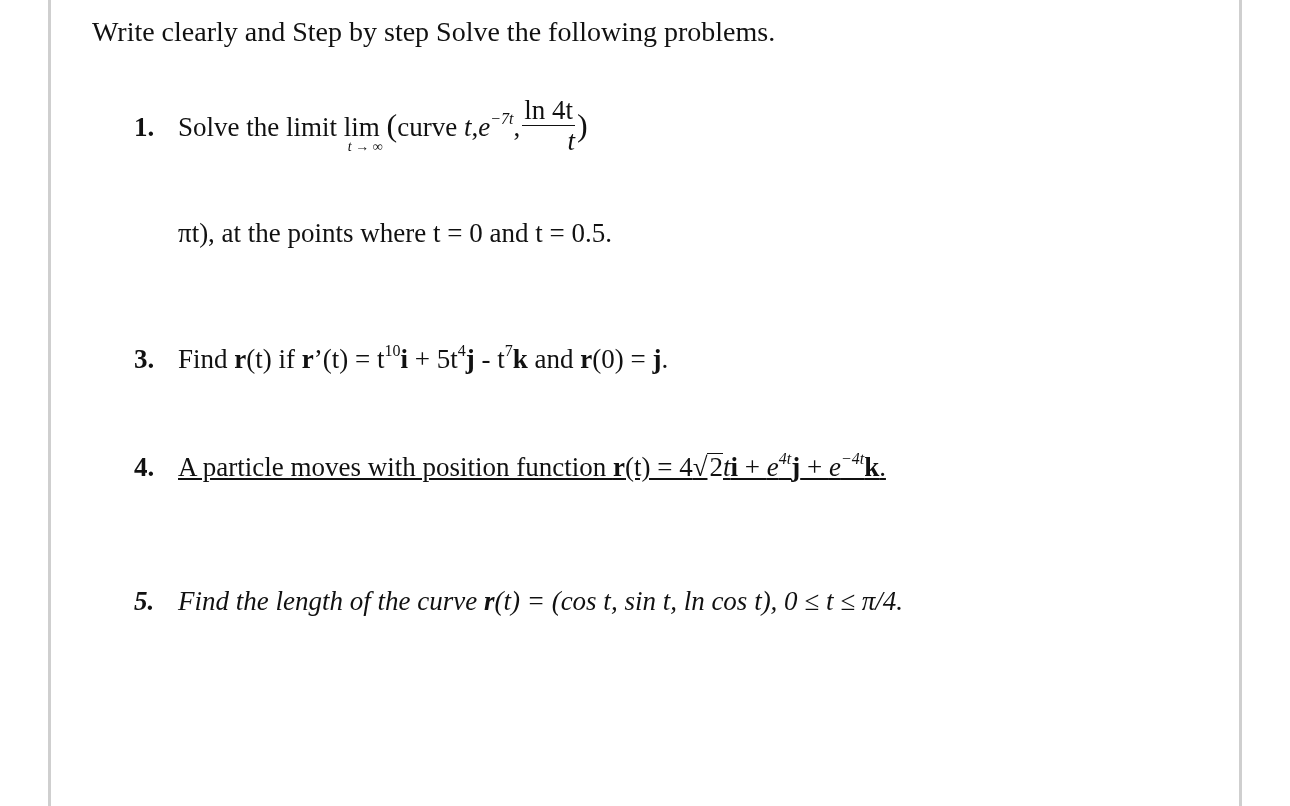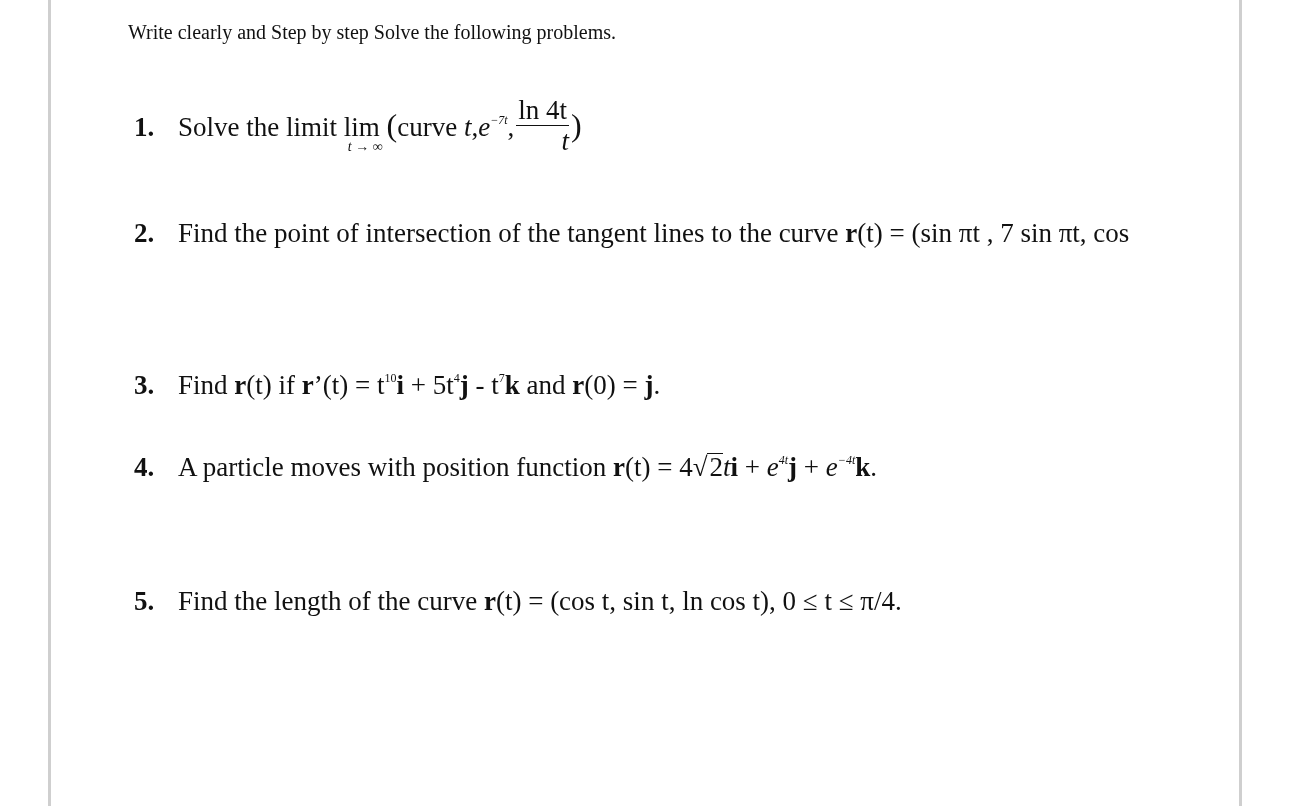--- a/index.html
+++ b/index.html
@@ -28,42 +28,41 @@
       left: 1239px;
       top: 0;
       width: 3px;
       height: 806px;
       background: #cfcfcf;
     }
     .instructions {
       position: absolute;
       left: 92px;
       top: 14px;
-      font-size: 20px;
+      font-size: 28px;
       line-height: 36px;
       white-space: nowrap;
-      margin-left: 36px;
     }
     .problem {
       position: absolute;
       left: 134px;
       font-size: 27px;
       line-height: 34px;
       white-space: nowrap;
     }
     .problem .num {
       display: inline-block;
       width: 44px;
       font-weight: bold;
     }
     .problem .cont {
       padding-left: 44px;
     }
     b.vec { font-weight: bold; }
-    sup { font-size: 12px; vertical-align: 12px; line-height: 0; }
+    sup { font-size: 16px; vertical-align: 12px; line-height: 0; }
     .it { font-style: italic; }
 
     
     .lim-wrap {
       display: inline-block;
       position: relative;
       vertical-align: baseline;
       margin-left: 0;
     }
     .lim-sub {
@@ -111,26 +110,26 @@
 
 <div class="instructions">Write clearly and Step by step Solve the following problems.</div>
 
 <div class="problem" style="top:99px;">
   <span class="num">1.</span><span>Solve the limit</span>
   <span class="lim-wrap"><span>lim</span><span class="lim-sub">t → ∞</span></span>
   <span class="paren">(</span><span>curve</span> <span class="it">t</span><span>,</span><span class="it">e</span><sup class="it">−7t</sup><span>,</span><span class="frac"><span class="numer">ln 4t</span><span class="denom">t</span></span><span class="paren">)</span>
 </div>
 
 <div class="problem" style="top:216px;">
-  <div><span class="num">2.</span><span>Find the point of intersection of the tangent lines to the curve </span><b class="vec">r</b><span>(t) = (sin πt , 7 sin πt, cos</span></div>
+  <div class="cont">πt), at the points where t = 0 and t = 0.5.</div>
 </div>
 
-<div class="problem" style="top:368px;">
+<div class="problem" style="top:342px;">
   <span class="num">3.</span><span>Find </span><b class="vec">r</b><span>(t) if </span><b class="vec">r</b><span>’(t) = t</span><sup>10</sup><b class="vec">i</b><span> + 5t</span><sup>4</sup><b class="vec">j</b><span> - t</span><sup>7</sup><b class="vec">k</b><span> and </span><b class="vec">r</b><span>(0) = </span><b class="vec">j</b><span>.</span>
 </div>
 
-<div class="problem" style="top:450px;">
+<div class="problem" style="top:450px;text-decoration:underline;">
   <div><span class="num">4.</span><span>A particle moves with position function </span><b class="vec">r</b><span>(t) = 4</span><span>√</span><span class="sqrt">2</span><span class="it">t</span><b class="vec">i</b><span> + </span><span class="it">e</span><sup class="it">4t</sup><b class="vec">j</b><span> + </span><span class="it">e</span><sup class="it">−4t</sup><b class="vec">k</b><span>.</span></div>
 </div>
 
-<div class="problem" style="top:584px;">
+<div class="problem" style="top:584px;font-style:italic;">
   <span class="num">5.</span><span>Find the length of the curve </span><b class="vec">r</b><span>(t) = (cos t, sin t, ln cos t), 0 ≤ t ≤ π/4.</span>
 </div>
 
 </body></html>

